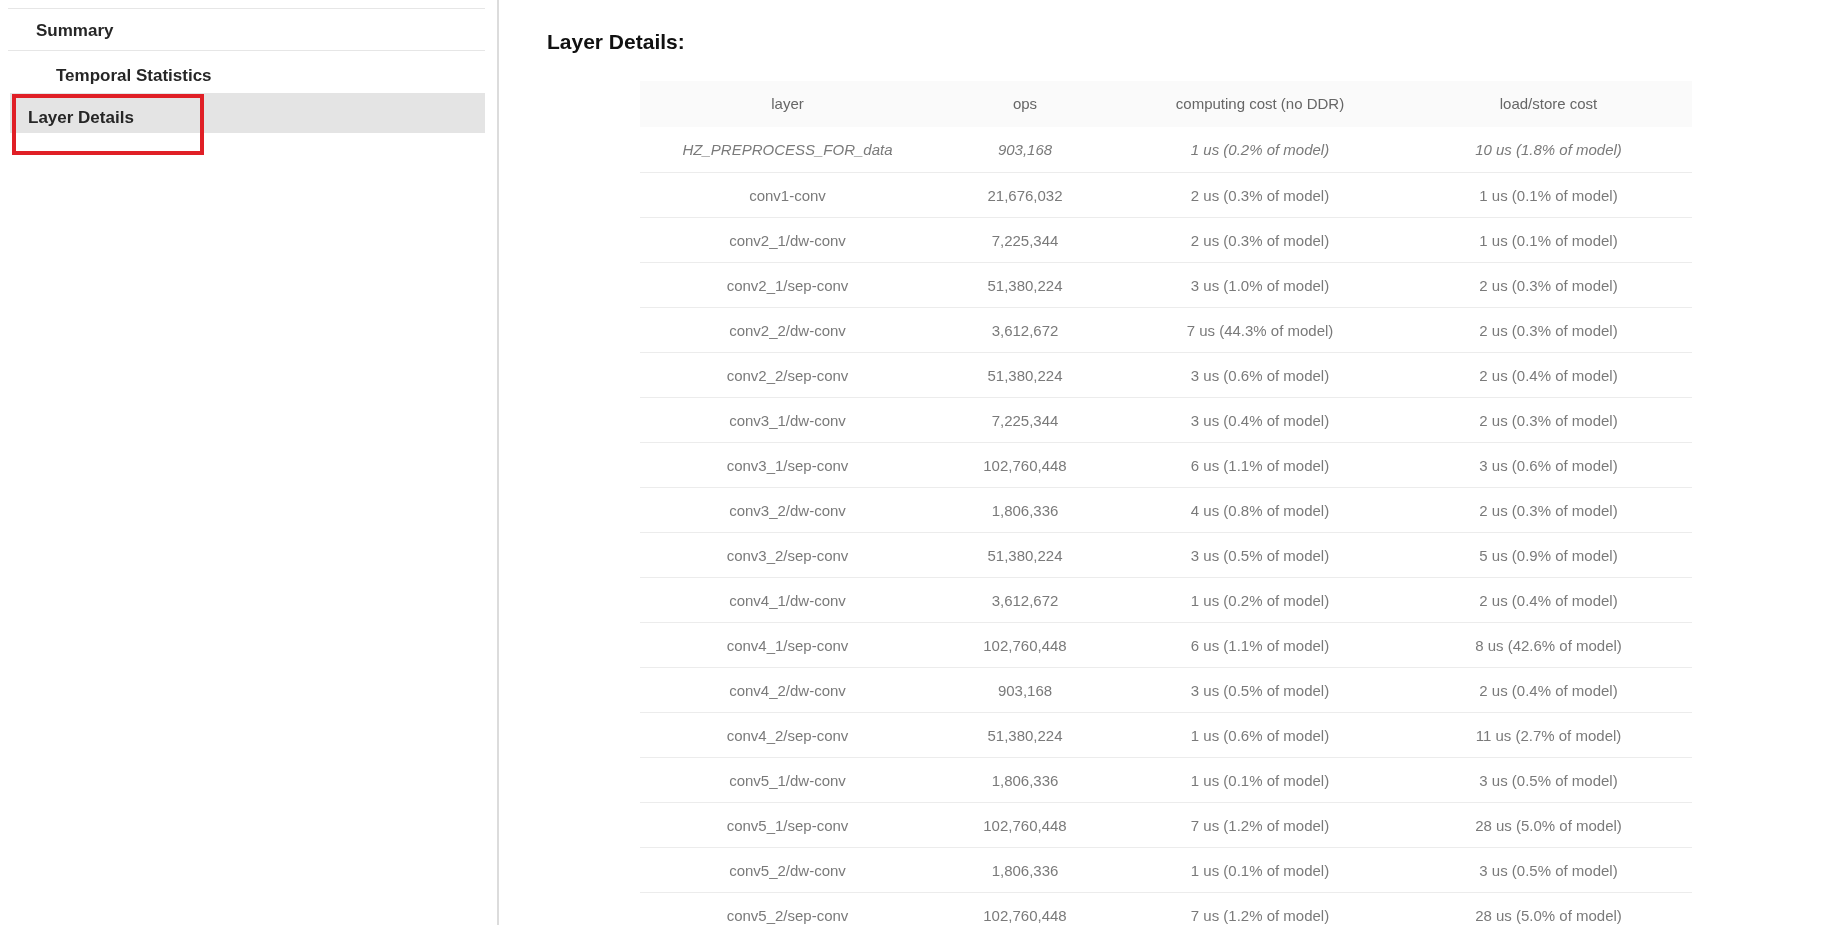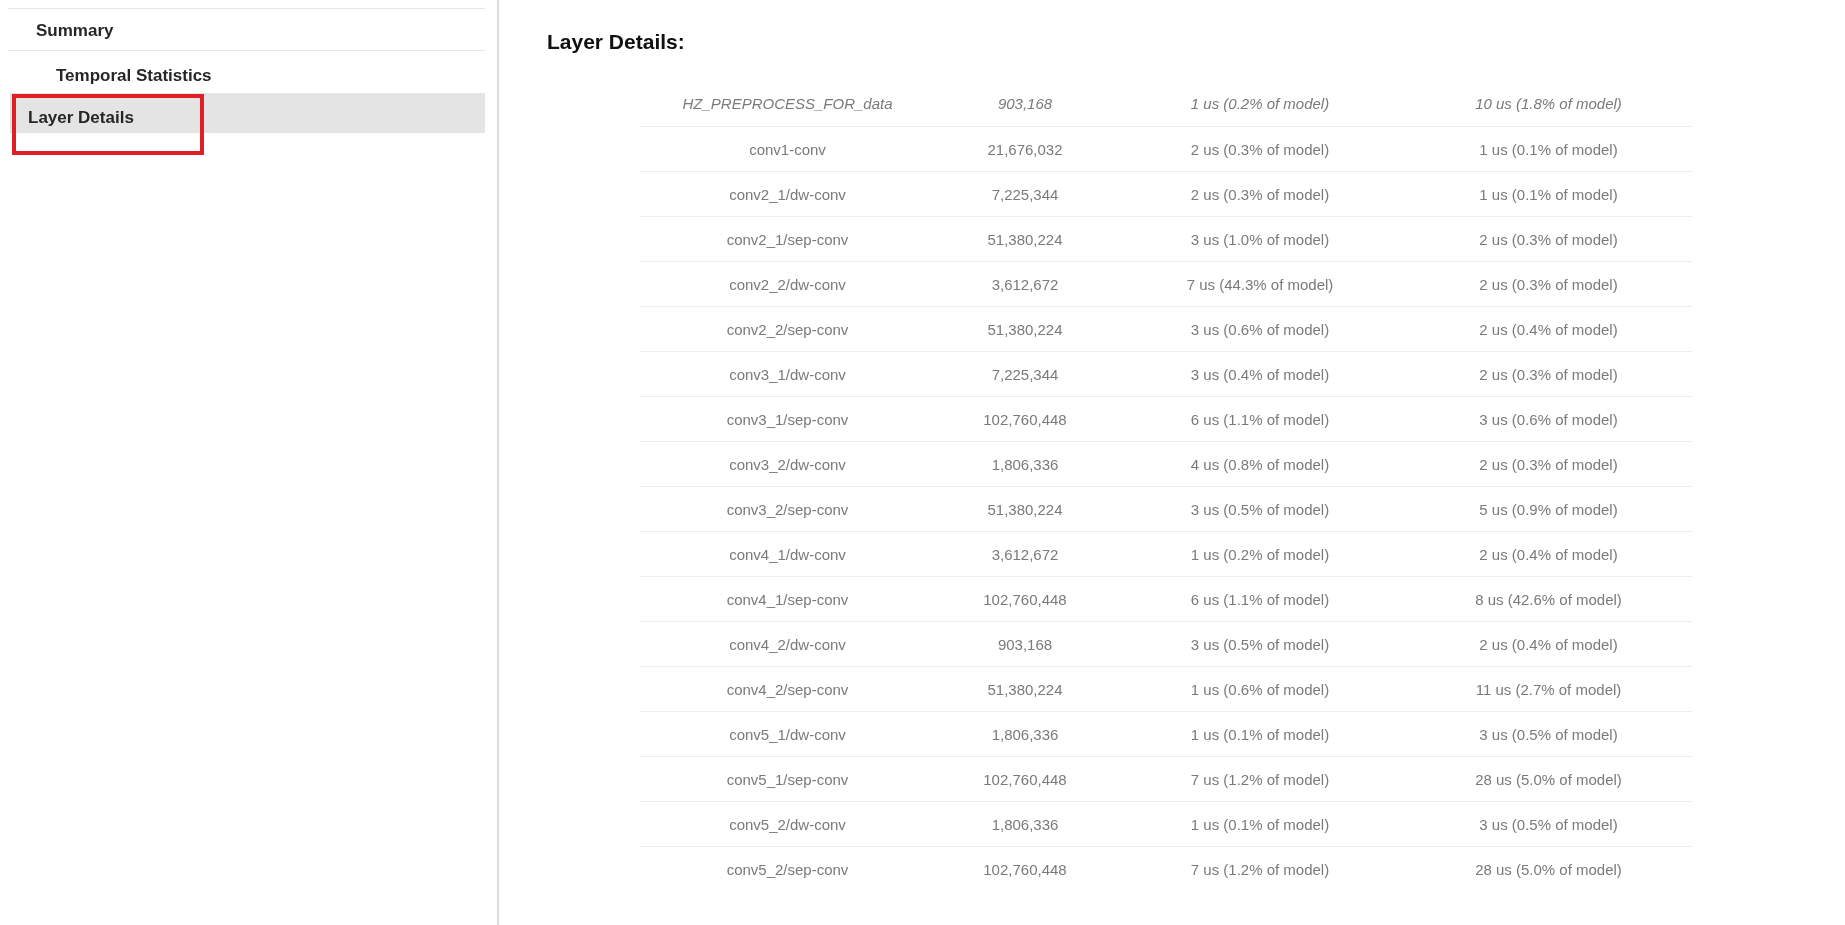--- a/index.html
+++ b/index.html
@@ -57,20 +57,26 @@
       <div class="nav-label">Layer Details</div>
     </div>
     <div class="annotation-box"></div>
   </div>
 
   <div class="panel-sep"></div>
 
   <div class="main-heading">Layer Details:</div>
 
   <div class="layer-table">
+    <div class="t-row t-head">
+      <div class="cell">layer</div>
+      <div class="cell">ops</div>
+      <div class="cell">computing cost (no DDR)</div>
+      <div class="cell">load/store cost</div>
+    </div>
     <div class="t-body">
         <div class="t-row">
     <div class="cell">HZ_PREPROCESS_FOR_data</div>
     <div class="cell">903,168</div>
     <div class="cell">1 us (0.2% of model)</div>
     <div class="cell">10 us (1.8% of model)</div>
   </div>
         <div class="t-row">
     <div class="cell">conv1-conv</div>
     <div class="cell">21,676,032</div>

